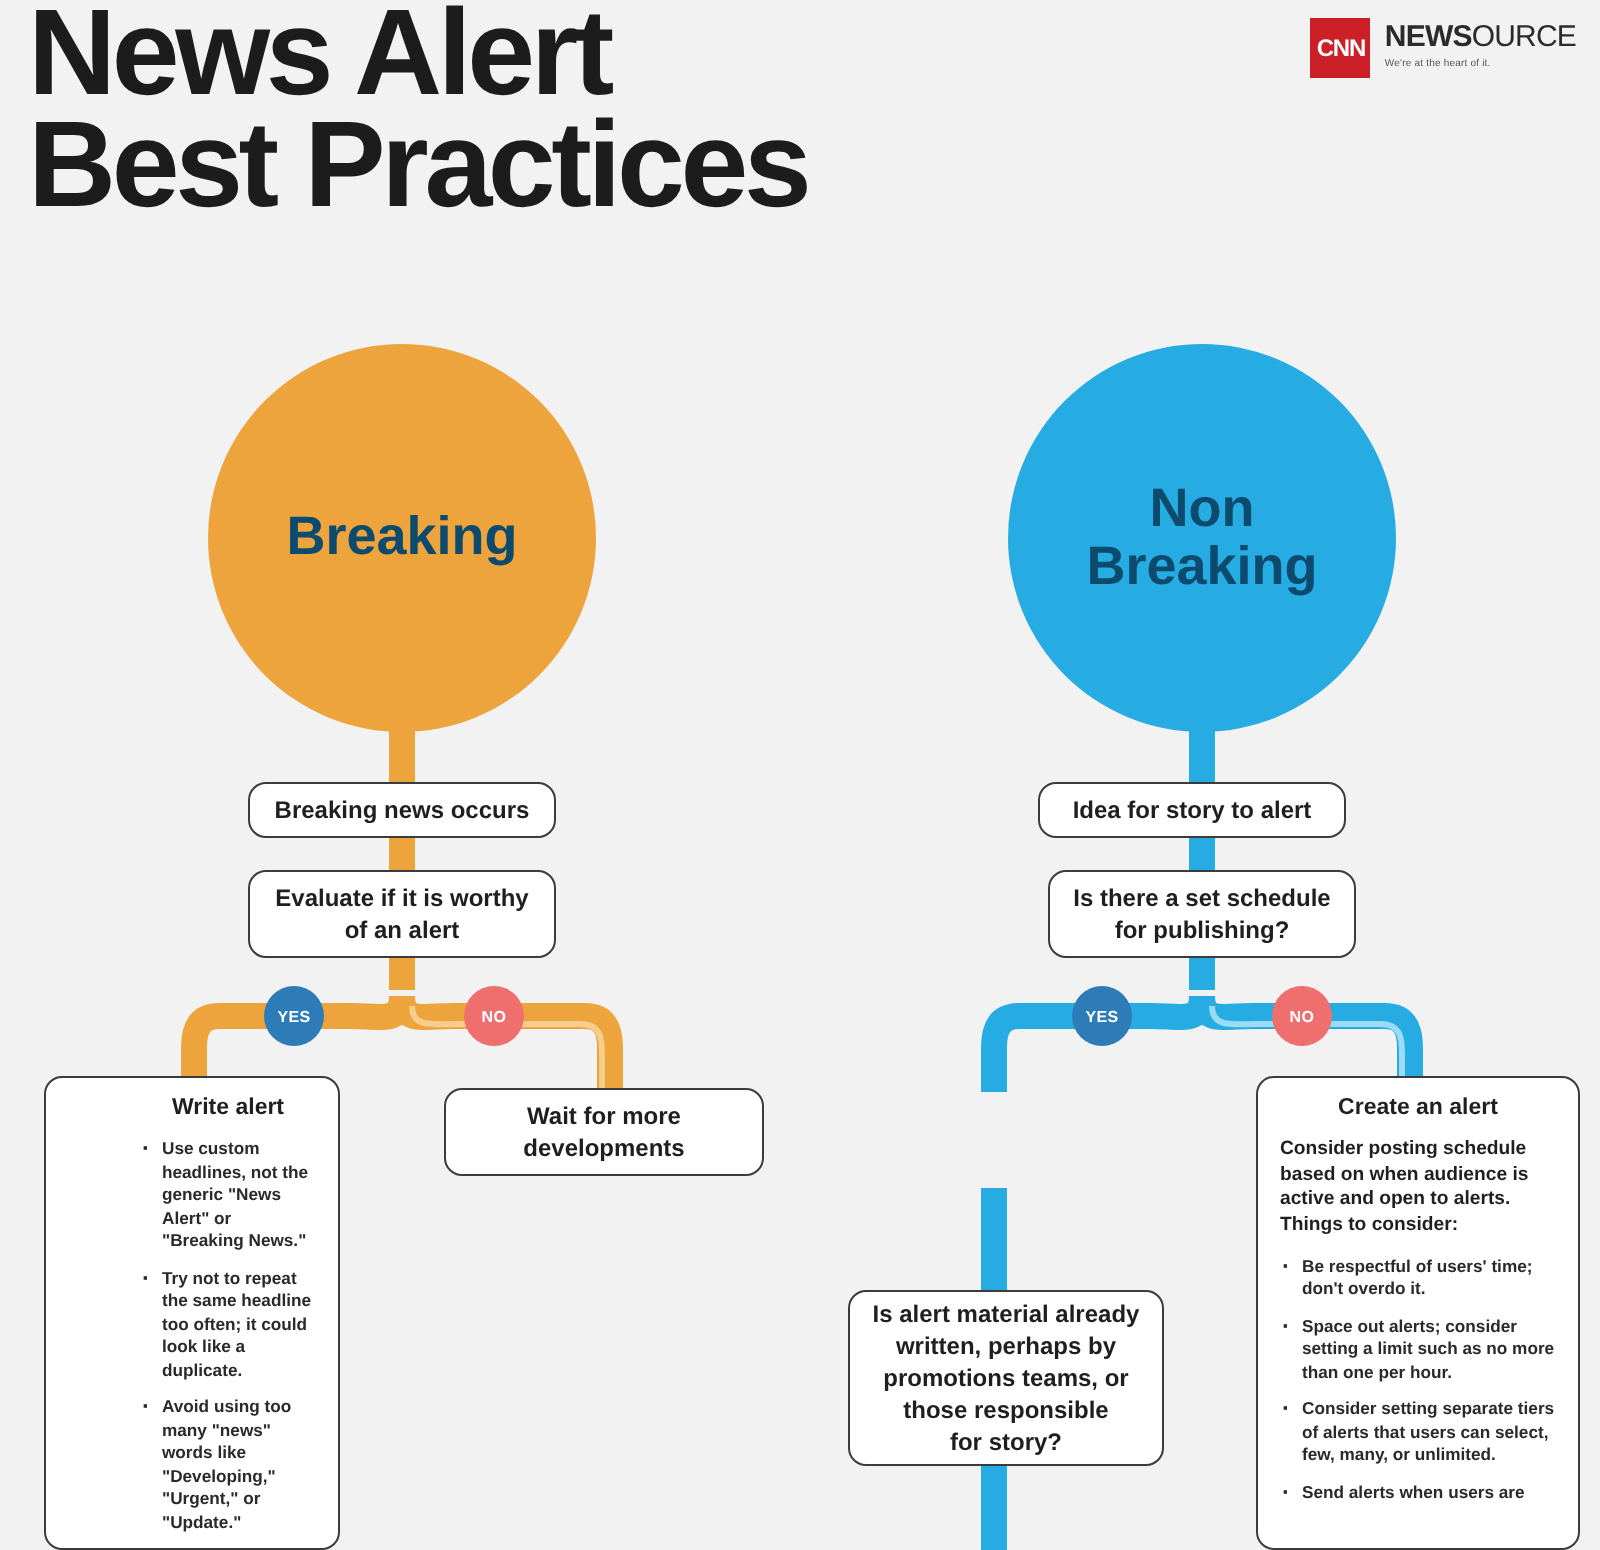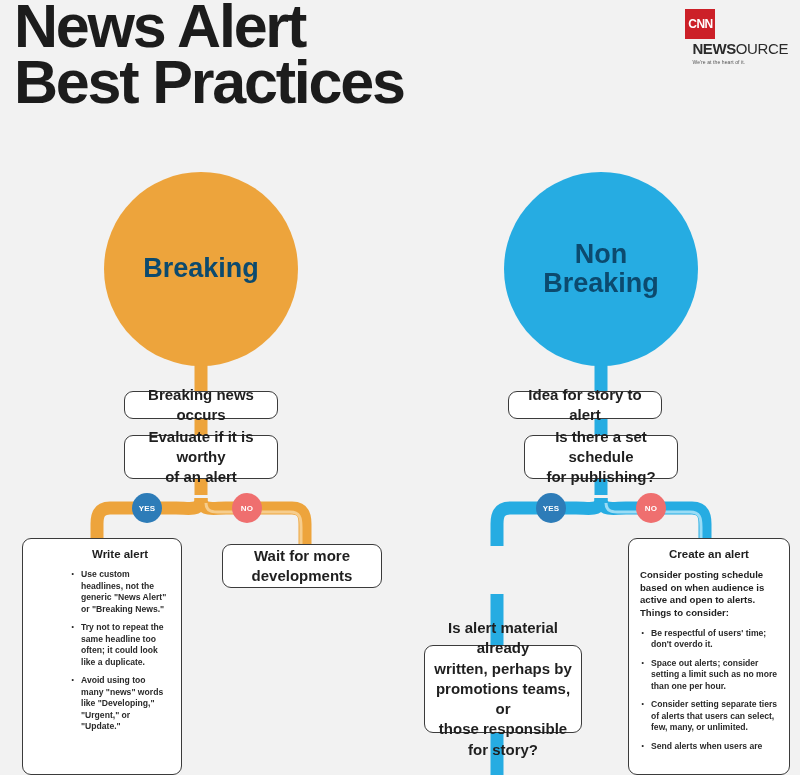--- a/index.html
+++ b/index.html
@@ -33,21 +33,20 @@
     color: #1c1c1c;
     white-space: pre-line;
   }
 
   #logo {
     position: absolute;
     right: 12px;
     top: 9px;
     display: flex;
     align-items: flex-start;
-    flex-direction: column;
   }
   #logo-mark {
     width: 30px;
     height: 30px;
     background: #cc2028;
     display: flex;
     align-items: center;
     justify-content: center;
     flex: 0 0 auto;
   }
@@ -142,48 +141,48 @@
   .flow-box {
     position: absolute;
     background: #ffffff;
     border: 1.6px solid #3b3b3b;
     border-radius: 9px;
     box-sizing: border-box;
     display: flex;
     align-items: center;
     justify-content: center;
     text-align: center;
-    font-size: 15px;
+    font-size: 12px;
     line-height: 1.35;
     color: #1f1f1f;
     font-weight: bold;
     padding: 5px 8px;
     white-space: pre-line;
   }
 
   #box-l1 { left: 124px; top: 391px; width: 154px; height: 28px; }
   #box-l2 { left: 124px; top: 435px; width: 154px; height: 44px; }
-  #box-r1 { left: 508px; top: 391px; width: 154px; height: 28px; }
+  #box-r1 { left: 519px; top: 391px; width: 154px; height: 28px; }
   #box-r2 { left: 524px; top: 435px; width: 154px; height: 44px; }
 
   #box-wait { left: 222px; top: 544px; width: 160px; height: 44px; }
   #box-proper { left: 424px; top: 538px; width: 158px; height: 56px; }
   #box-written { left: 424px; top: 645px; width: 158px; height: 88px; }
 
   
   .panel-box {
     position: absolute;
     background: #ffffff;
     border: 1.6px solid #3b3b3b;
     border-radius: 9px;
     box-sizing: border-box;
     padding: 9px 11px 10px 11px;
     overflow: hidden;
   }
-  #panel-write  { left: 22px;  top: 538px; width: 160px; height: 237px; padding-left: 47px; }
+  #panel-write  { left: 22px;  top: 538px; width: 148px; height: 237px; padding-left: 47px; }
   #panel-create { left: 628px; top: 538px; width: 162px; height: 237px; }
 
   .panel-title {
     text-align: center;
     font-weight: bold;
     font-size: 11.5px;
     color: #1f1f1f;
     margin-bottom: 9px;
   }
   .panel-intro {

